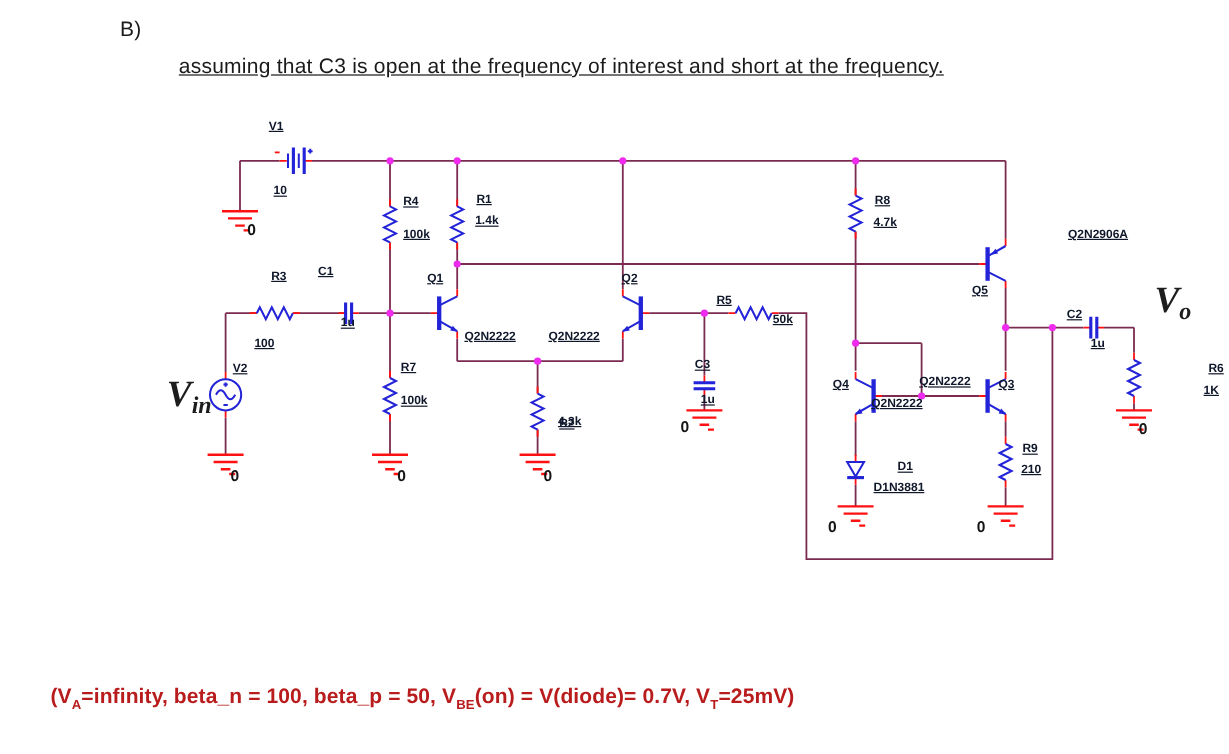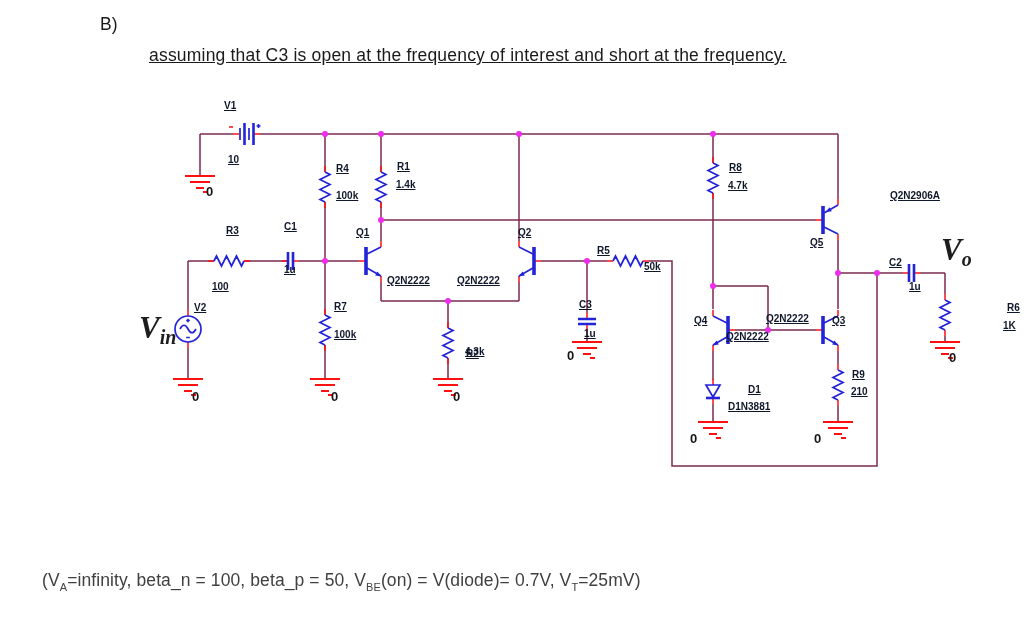--- a/index.html
+++ b/index.html
@@ -11,21 +11,21 @@
   .stub    {stroke:#ff1111;stroke-width:1.5;fill:none;}
   .sym     {stroke:#2323d8;stroke-width:1.7;fill:none;}
   .symthick{stroke:#2323d8;stroke-width:2.6;fill:none;}
   .bar     {stroke:#2323d8;stroke-width:3.6;fill:none;}
   .arr     {fill:#2323d8;stroke:none;}
   .gndsym  {stroke:#ff1111;stroke-width:2;fill:none;}
   .dot     {fill:#ee2bee;stroke:none;}
   
   .txt{position:absolute;white-space:nowrap;}
   .title-line{font-size:17.5px;color:#1a1a1a;letter-spacing:.2px;}
-  .assump{font-size:17.5px;color:#404040;letter-spacing:.1px;}
+  .assump{font-size:17.5px;color:#b91c1c;letter-spacing:.1px;font-weight:bold;}
   .assump sub{font-size:11px;}
   .lbl{font-size:10px;font-weight:bold;color:#0f172a;text-decoration:underline;}
   .gnd0{font-size:13px;font-weight:bold;color:#151515;}
   .bigv{font-family:"Liberation Serif", serif;font-style:italic;font-weight:bold;color:#1d1d1d;}
   .bigv .base{font-size:31px;}
   .bigv .subv{font-size:20px;vertical-align:-6px;}
 </style>
 </head>
 <body>
 
@@ -161,29 +161,29 @@
       <circle class="dot" cx="877" cy="273" r="3"></circle>
     </g>
   </svg>
 
   <div class="txt title-line" style="left:100px;top:14px;">B)</div>
   <div class="txt title-line" style="left:149px;top:45px;text-decoration:underline;">assuming that C3 is open at the frequency of interest and short at the frequency.</div>
 
   <div class="txt assump" style="left:42px;top:570px;"><span>(V</span><sub>A</sub><span>=infinity, beta_n = 100, beta_p = 50, V</span><sub>BE</sub><span>(on) = V(diode)= 0.7V, V</span><sub>T</sub><span>=25mV)</span></div>
 
   <div class="txt bigv" style="left:139px;top:266px;margin-top:44px;"><span class="base">V</span><span class="subv">in</span></div>
-  <div class="txt bigv" style="left:941px;top:232px;text-align:right;"><span class="base">V</span><span class="subv">o</span></div>
+  <div class="txt bigv" style="left:962px;top:232px;text-align:right;"><span class="base">V</span><span class="subv">o</span></div>
 
   <div class="txt lbl" style="left:224px;top:100px;">V1</div>
   <div class="txt lbl" style="left:228px;top:154px;">10</div>
   <div class="txt lbl" style="left:194px;top:302px;">V2</div>
 
   <div class="txt lbl" style="left:226px;top:225px;">R3</div>
   <div class="txt lbl" style="left:212px;top:281px;">100</div>
-  <div class="txt lbl" style="left:284px;top:221px;text-align:right;">C1</div>
+  <div class="txt lbl" style="left:265px;top:221px;text-align:right;">C1</div>
   <div class="txt lbl" style="left:284px;top:264px;">1u</div>
 
   <div class="txt lbl" style="left:336px;top:163px;">R4</div>
   <div class="txt lbl" style="left:336px;top:190px;">100k</div>
   <div class="txt lbl" style="left:397px;top:161px;">R1</div>
   <div class="txt lbl" style="left:396px;top:179px;">1.4k</div>
   <div class="txt lbl" style="left:334px;top:301px;">R7</div>
   <div class="txt lbl" style="left:334px;top:329px;">100k</div>
   <div class="txt lbl" style="left:466px;top:348px;">R2</div>
   <div class="txt lbl" style="left:465px;top:346px;">4.3k</div>

